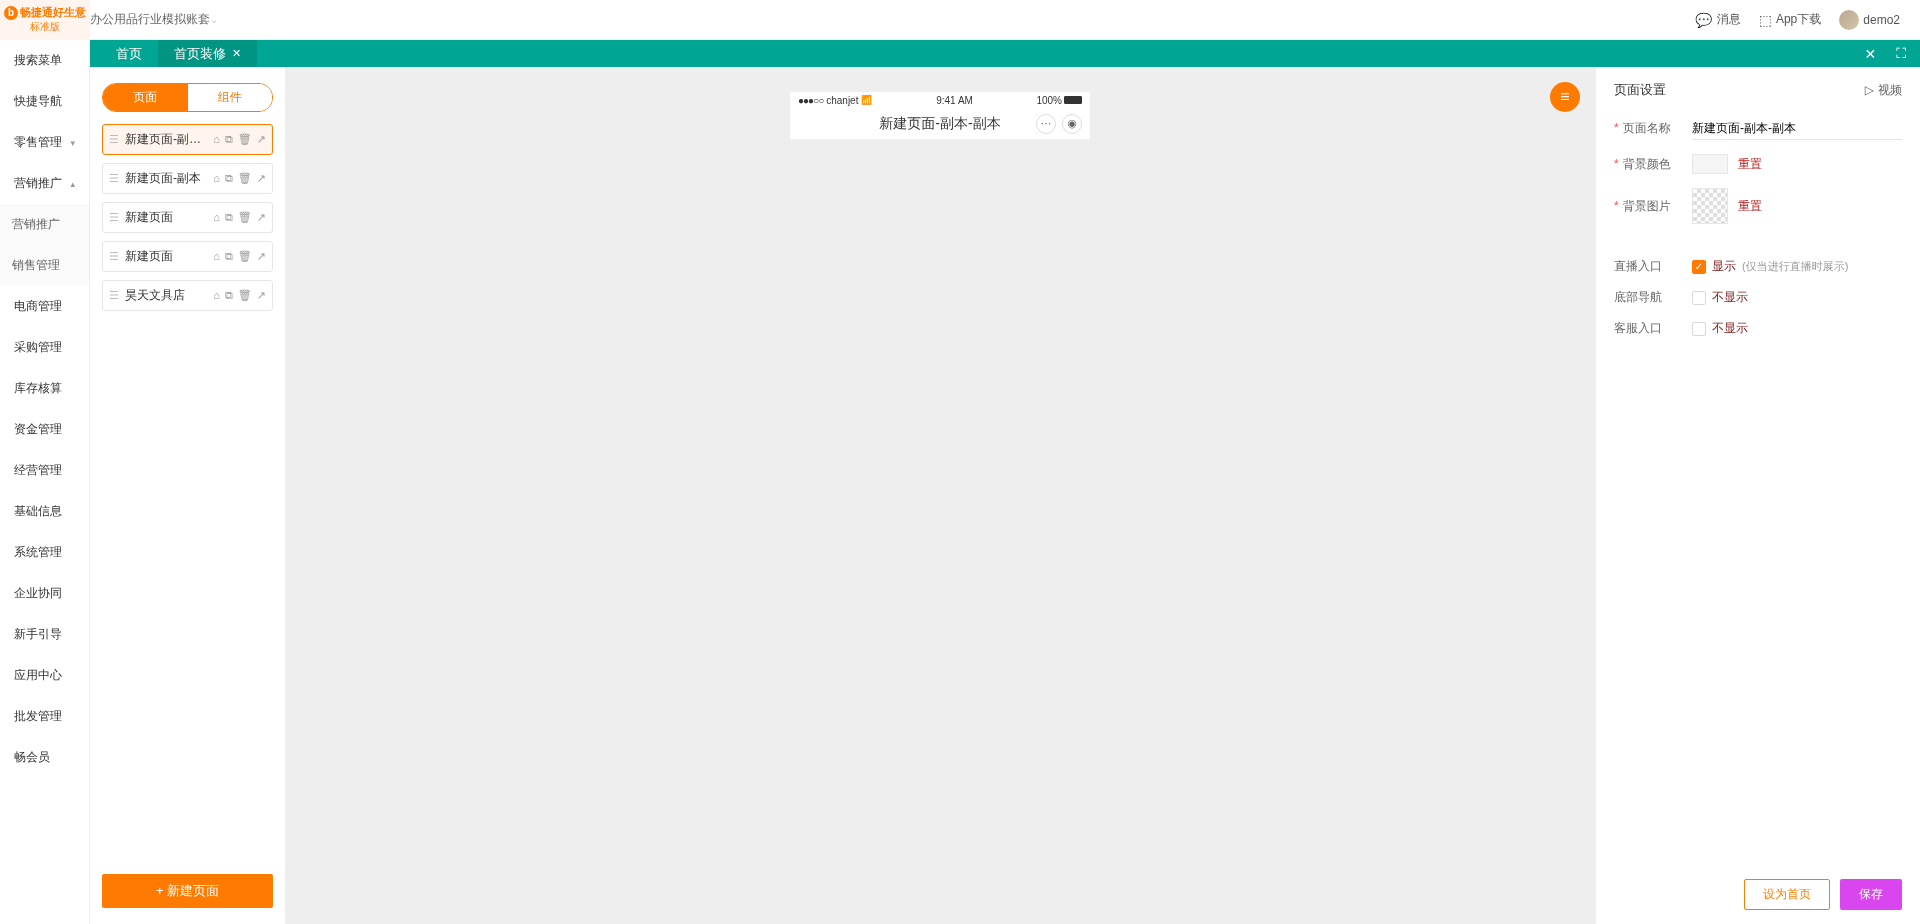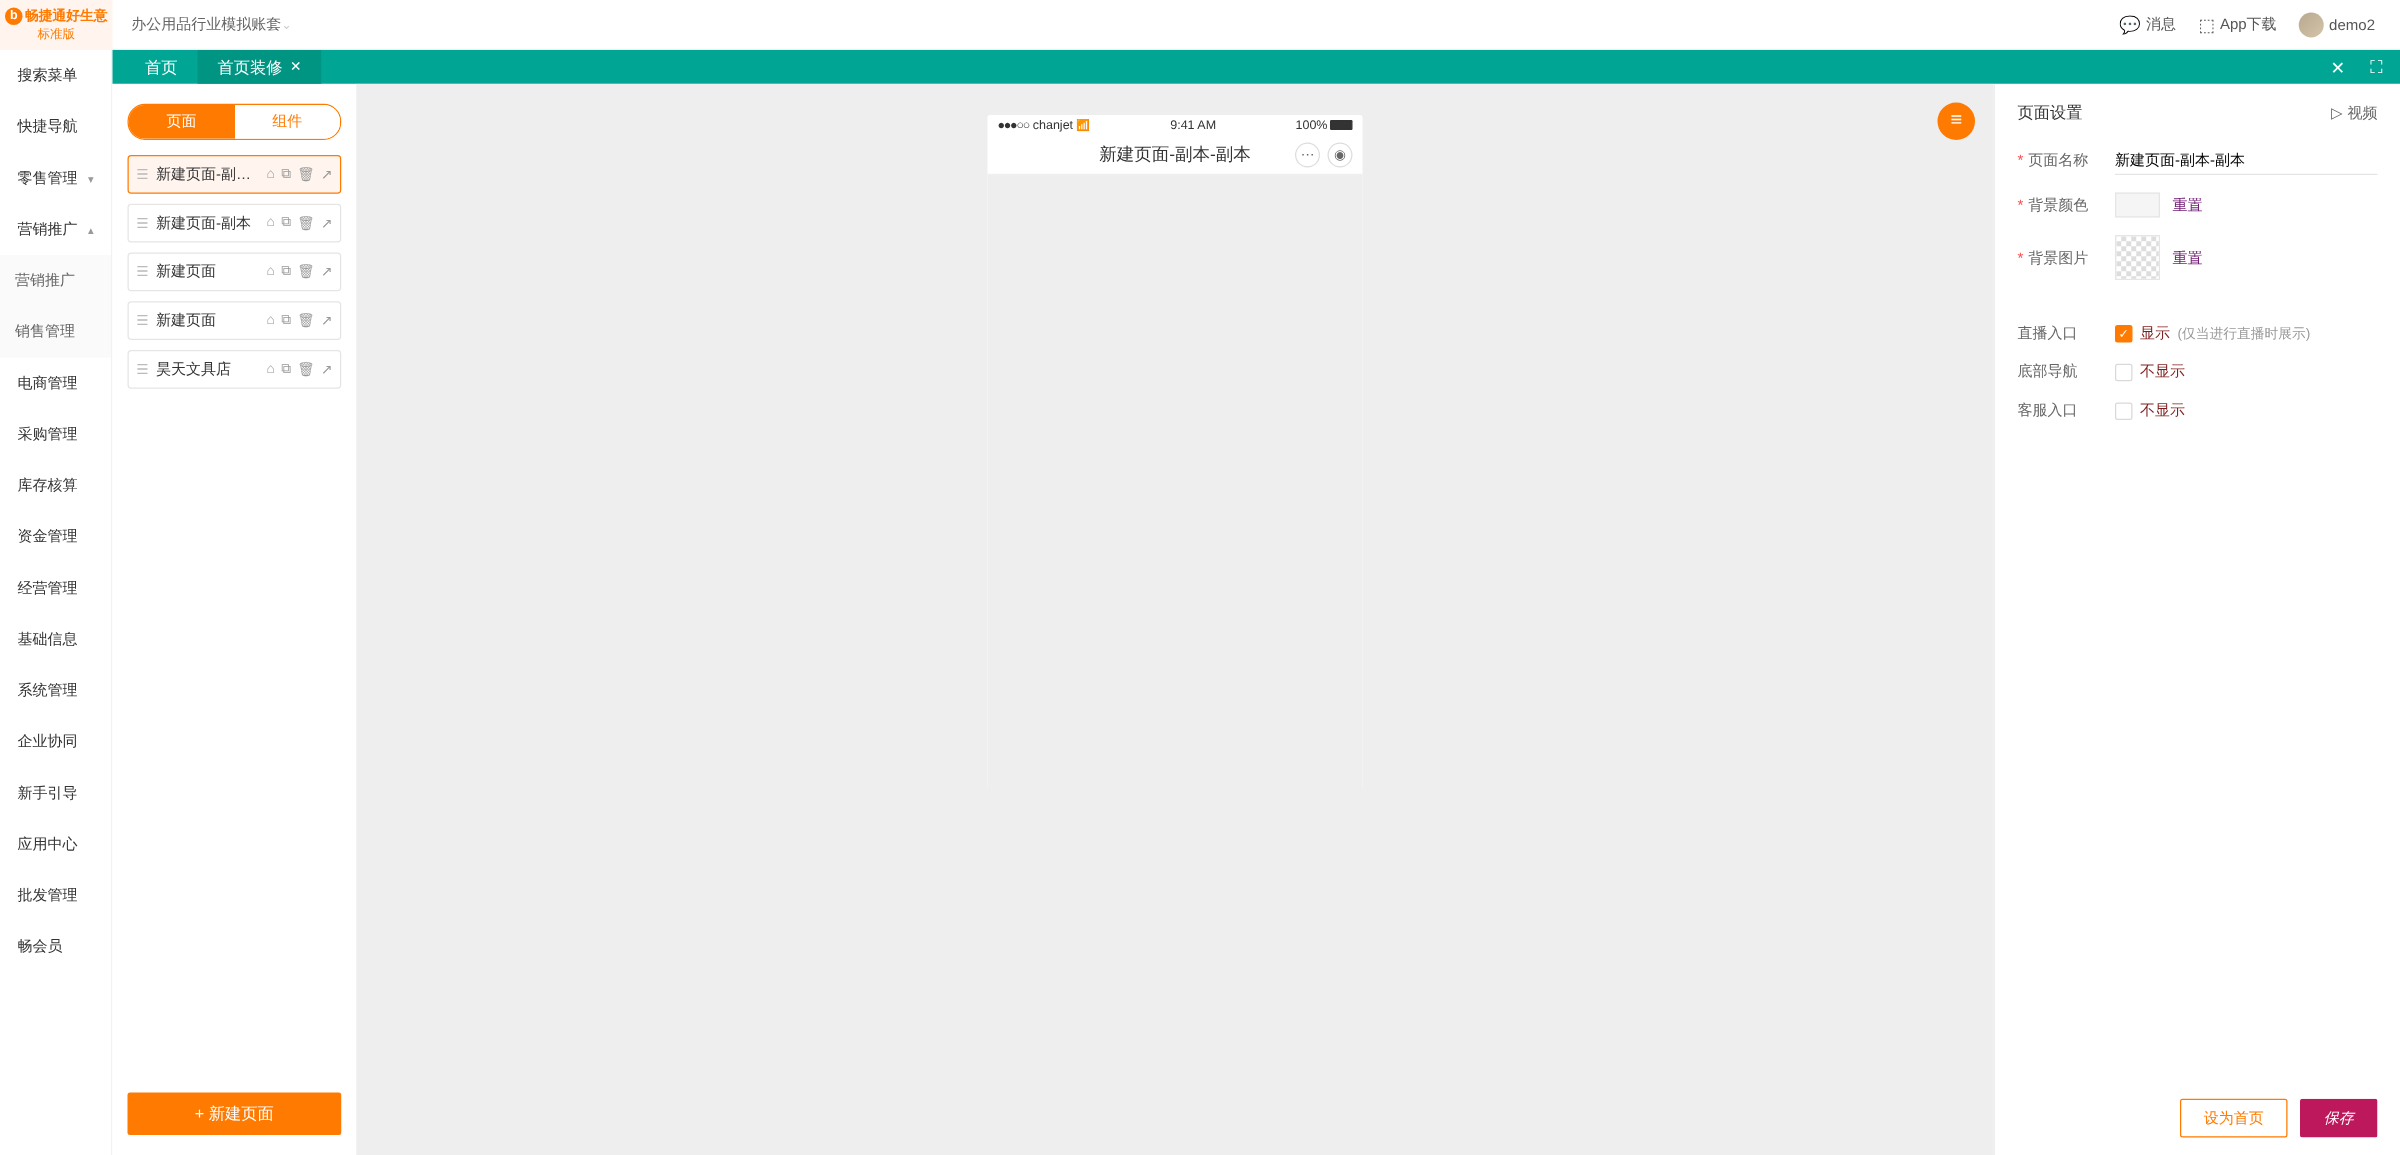--- a/index.html
+++ b/index.html
@@ -4,21 +4,21 @@
   <style>
     * { margin: 0; padding: 0; box-sizing: border-box; }
     body { font-family: "Microsoft YaHei", sans-serif; font-size: 12px; color: #333; background: #fff; overflow: hidden; }
     
     
     .top-header { height: 40px; display: flex; align-items: center; background: #fff; border-bottom: 1px solid #eee; }
     .logo-area { width: 90px; height: 40px; display: flex; flex-direction: column; align-items: center; justify-content: center; background: #fff5ee; }
     .logo-main { color: #ff7a00; font-size: 11px; font-weight: bold; display: flex; align-items: center; gap: 2px; }
     .logo-icon { width: 14px; height: 14px; background: #ff7a00; border-radius: 50%; display: inline-flex; align-items: center; justify-content: center; color: #fff; font-size: 10px; }
     .logo-sub { color: #ff7a00; font-size: 10px; }
-    .account-selector { margin-left: 15px; display: flex; align-items: center; color: #666; cursor: pointer; }
+    .account-selector { display: flex; align-items: center; color: #666; cursor: pointer; }
     .chevron-down { font-size: 10px; color: #ccc; }
     .header-right { margin-left: auto; display: flex; align-items: center; gap: 18px; padding-right: 20px; }
     .header-item { display: flex; align-items: center; gap: 4px; color: #555; cursor: pointer; font-size: 12px; }
     .header-icon { font-size: 14px; }
     .avatar { width: 20px; height: 20px; border-radius: 50%; background: linear-gradient(135deg, #b8a890, #d4c4a8); display: inline-block; }
     
     
     .layout { display: flex; height: calc(100vh - 40px); }
     .sidebar { width: 90px; background: #fff; border-right: 1px solid #eee; overflow-y: auto; }
     .sidebar-item { padding: 12px 14px; font-size: 12px; color: #333; cursor: pointer; display: flex; align-items: center; justify-content: space-between; }
@@ -71,33 +71,33 @@
     
     .settings-panel { width: 325px; background: #fff; border-left: 1px solid #eee; padding: 14px 18px; display: flex; flex-direction: column; }
     .settings-header { display: flex; align-items: center; justify-content: space-between; margin-bottom: 18px; }
     .settings-title { font-size: 13px; color: #333; }
     .video-link { display: flex; align-items: center; gap: 4px; color: #666; font-size: 12px; cursor: pointer; }
     .form-row { display: flex; align-items: center; margin-bottom: 14px; gap: 10px; }
     .form-label { width: 68px; font-size: 12px; color: #666; flex-shrink: 0; }
     .required::before { content: "*"; color: #ff4d4f; margin-right: 4px; }
     .form-input { flex: 1; border: none; border-bottom: 1px solid #e5e5e5; padding: 4px 0; font-size: 12px; outline: none; }
     .color-swatch { width: 36px; height: 20px; background: #f5f5f5; border: 1px solid #e5e5e5; }
-    .reset-link { font-size: 12px; color: #701a75; cursor: pointer; }
+    .reset-link { font-size: 12px; color: #b91c1c; cursor: pointer; }
     .img-swatch { width: 36px; height: 36px; background: repeating-conic-gradient(#ddd 0% 25%, #fff 0% 50%) 0 0/8px 8px; border: 1px solid #e5e5e5; }
     .checkbox-row { display: flex; align-items: center; gap: 6px; }
     .checkbox { width: 14px; height: 14px; border: 1px solid #d9d9d9; border-radius: 2px; display: inline-flex; align-items: center; justify-content: center; cursor: pointer; }
     .checkbox.checked { background: #ff7a00; border-color: #ff7a00; color: #fff; font-size: 10px; }
     .checkbox-label { font-size: 12px; color: #7f1d1d; }
     .checkbox-hint { font-size: 11px; color: #999; }
     .divider-space { height: 20px; }
     
     .settings-footer { margin-top: auto; display: flex; justify-content: flex-end; gap: 10px; padding-top: 14px; }
     .btn { padding: 6px 18px; border-radius: 2px; font-size: 12px; cursor: pointer; border: 1px solid transparent; }
     .btn-default { background: #fff; color: #ff7a00; border-color: #ff7a00; }
-    .btn-primary { background: #be185d; color: #fff; font-style: italic; }
+    .btn-primary { background: #d946ef; color: #fff; }
   </style>
 </head>
 <body>
 
 <div class="top-header">
   <div class="logo-area">
     <div class="logo-main">
         <span class="logo-icon">b</span>
         <span>畅捷通好生意</span>
       </div>

